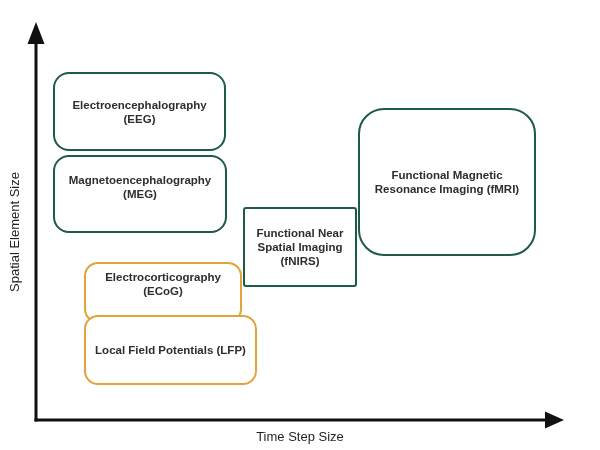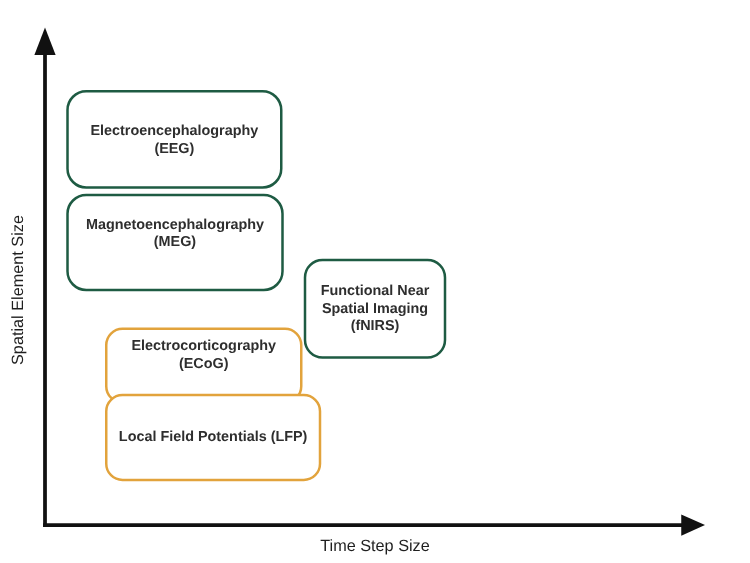--- a/index.html
+++ b/index.html
@@ -38,21 +38,21 @@
     line-height: 14px;
     font-weight: bold;
   }
   .box .box-text span { display: block; }
   .box.green  { border: 2.4px solid #1E5B43; }
   .box.orange { border: 2.4px solid #E2A33C; }
   .box-eeg   { left: 53px;  top: 72px;  width: 169px; height: 75px;  border-radius: 16px; }
   .box-meg   { left: 53px;  top: 155px; width: 170px; height: 74px;  border-radius: 16px; }
   .box-ecog  { left: 84px;  top: 247px; width: 154px; height: 57px;  border-radius: 14px; margin-top: 15px; }
   .box-lfp   { left: 84px;  top: 315px; width: 169px; height: 66px;  border-radius: 14px; }
-  .box-fnirs { left: 243px; top: 207px; width: 110px; height: 76px;  border-radius: 15px; }
+  .box-fnirs { left: 243px; top: 207px; width: 110px; height: 76px;  border-radius: 3px; }
   .box-fmri  { left: 358px; top: 108px; width: 174px; height: 144px; border-radius: 26px; }
   .box-meg  .box-text { transform: translateY(-7px); }
   .box-ecog .box-text { transform: translateY(-9px); }
 </style>
 </head>
 <body>
 
 <div class="canvas">
 
   <svg class="axes-svg" viewBox="0 0 600 450" xmlns="http://www.w3.org/2000/svg">
@@ -93,14 +93,20 @@
   </div>
 
   <div class="box green box-fnirs">
     <div class="box-text">
       <span>Functional Near</span>
       <span>Spatial Imaging</span>
       <span>(fNIRS)</span>
     </div>
   </div>
 
+  <div class="box green box-fmri">
+    <div class="box-text">
+      <span>Functional Magnetic</span>
+      <span>Resonance Imaging (fMRI)</span>
+    </div>
+  </div>
 
 </div>
 
 </body></html>

